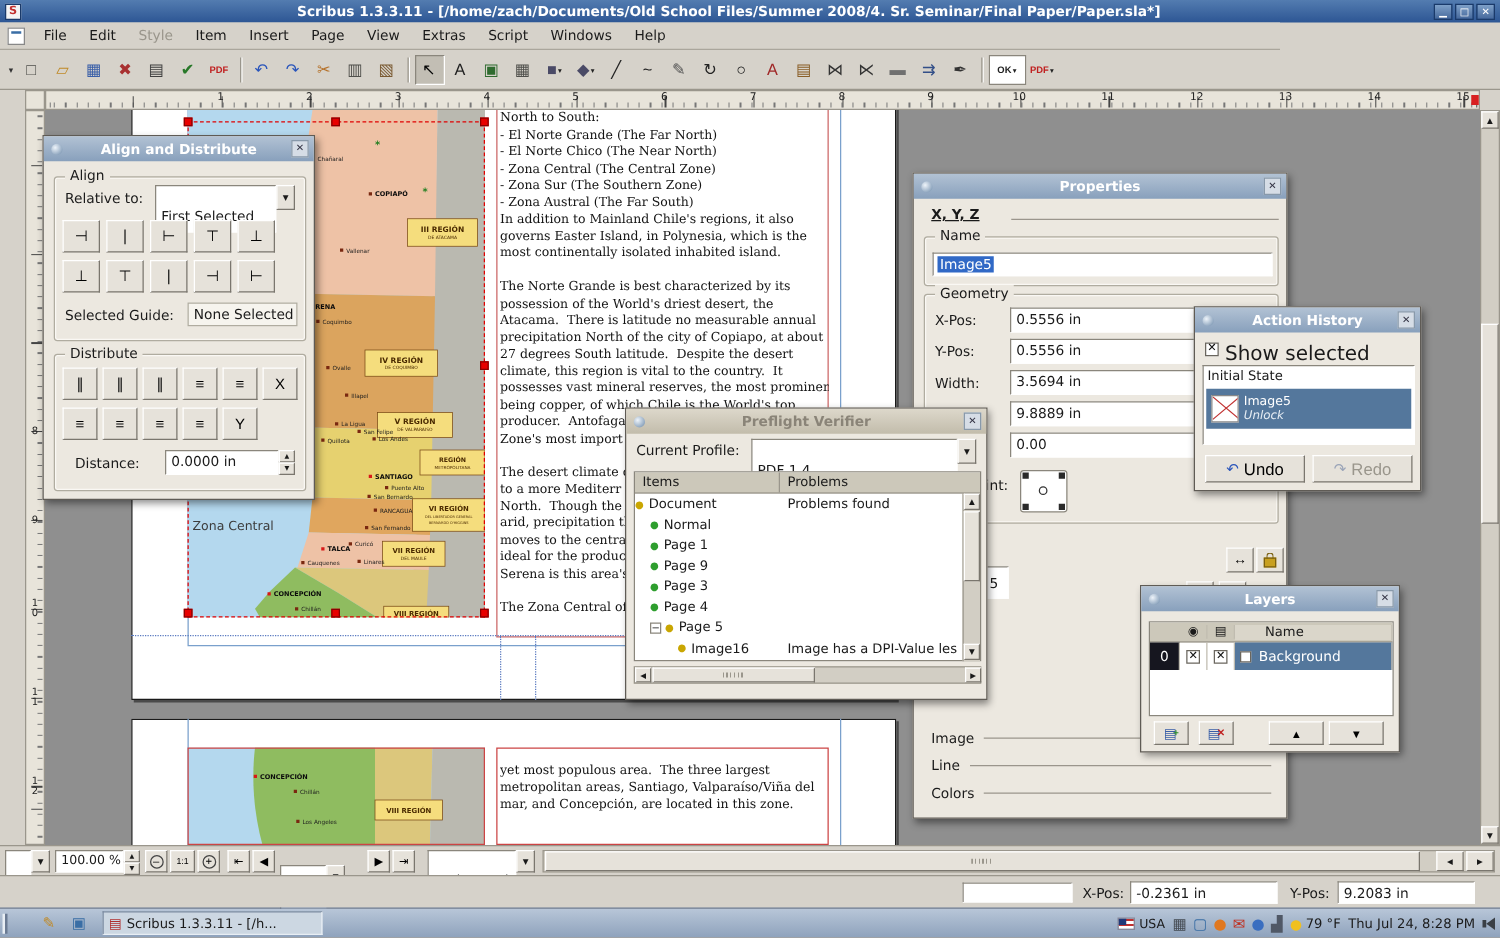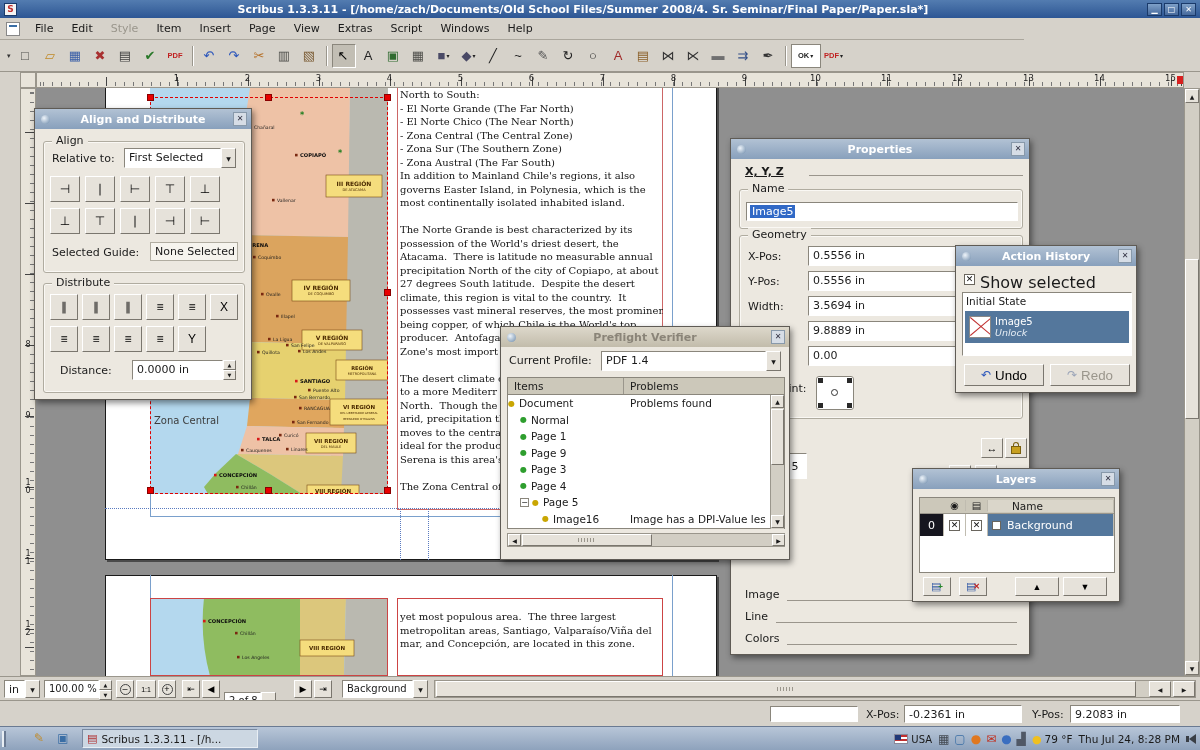--- a/index.html
+++ b/index.html
@@ -62,36 +62,36 @@
 .palette{background:#ece8e0;border:1px solid #5f5b55;box-shadow:2px 3px 6px rgba(0,0,0,.45)}
 .ptitle{height:20px;background:linear-gradient(#b2c2d4,#88a0bc);color:#fff;font-weight:bold;font-size:11px;display:flex;align-items:center;justify-content:center;position:relative}
 .ptitle.unf{background:linear-gradient(#ddd8cb,#c2bcab);color:#8a8478}
 .pdot{position:absolute;left:6px;width:9px;height:9px;border-radius:50%;background:radial-gradient(circle at 35% 35%,#eef4fa,#6a88a8)}
 .pclose{position:absolute;right:4px;top:3px;width:14px;height:14px;font-size:8px;line-height:12px;text-align:center;color:#334;background:#d6dde6;border:1px solid #8899aa}
 .gbox{border:1px solid #b0aca0;border-radius:3px;position:absolute;box-shadow:inset 0 0 0 1px #faf8f4}
 .glabel{position:absolute;top:-8px;left:8px;background:#ece8e0;padding:0 4px;font-size:11px}
 .inset{background:#fff;border:1px solid;border-color:#8a867c #fff #fff #8a867c}
 .btn3d{background:#e6e2da;border:1px solid;border-color:#fff #7a766e #7a766e #fff;display:flex;align-items:center;justify-content:center}
 .combo{display:flex}
-.combo .cval{flex:1;background:#fff;border:1px solid;border-color:#8a867c #fff #fff #8a867c;padding:2px 4px;white-space:nowrap;overflow:hidden}
+.combo .cval{flex:1;background:#fff;border:1px solid;border-color:#8a867c #fff #fff #8a867c;padding:18px 4px;white-space:nowrap;overflow:hidden}
 .combo .cbtn{width:15px;background:#e6e2da;border:1px solid;border-color:#fff #7a766e #7a766e #fff;font-size:6px;display:flex;align-items:center;justify-content:center}
 .spinbox{display:flex;position:absolute}
 .spinbox .sval{flex:1;background:#fff;border:1px solid;border-color:#8a867c #fff #fff #8a867c;padding:2px 4px;white-space:nowrap;overflow:hidden}
 .sparr{width:13px;display:flex;flex-direction:column}
 .sparr i{flex:1;font-style:normal;font-size:5px;line-height:8px;text-align:center;background:#e6e2da;border:1px solid;border-color:#fff #7a766e #7a766e #fff}
 .cb{width:11px;height:11px;background:#fff;border:1px solid #6a665e;font-size:9px;line-height:9px;text-align:center;color:#111}
 .cbs{width:9px;height:9px;background:#fff;border:1px solid #6a665e}
 .alnbtn{width:30px;height:26px;margin-right:5px;font-size:12px}
 .dalnbtn{width:28px;height:26px;margin-right:4px;font-size:12px}
 .alnrow{display:flex;position:absolute}
 
 .prow{position:relative;height:25px}
 .plabel{position:absolute;left:8px;top:4px}
 .prow .spinbox{left:68px;top:0;width:172px;height:20px}
-.ptab{height:22px;display:flex;align-items:flex-end;font-size:11px}
+.ptab{height:22px;display:flex;align-items:center;font-size:11px}
 .ptabline{flex:1;height:1px;background:#9a958c;margin-left:8px}
 .tabline{height:1px;background:#9a958c}
 .bpt{background:#fff;border:1px solid #8a867c;border-radius:3px;position:relative}
 .bpt b{position:absolute;width:5px;height:5px;background:#2a2a2a}
 .bpt .ctr{position:absolute;left:50%;top:50%;width:7px;height:7px;margin:-4px 0 0 -4px;border:1px solid #333;border-radius:50%}
 .lockic{width:10px;height:8px;background:#c8a020;border:1px solid #7a6010;position:relative;margin-top:4px}
 .lockic:before{content:"";position:absolute;left:1px;top:-5px;width:4px;height:4px;border:1px solid #7a6010;border-bottom:none;border-radius:3px 3px 0 0}
 
 .pfhead{display:flex;height:17px;background:#ccc8ba;border-bottom:1px solid #8a867c;font-size:10.5px;align-items:center}
 .pfh1{width:116px;padding-left:6px;border-right:1px solid #9a968c;height:100%;display:flex;align-items:center}

